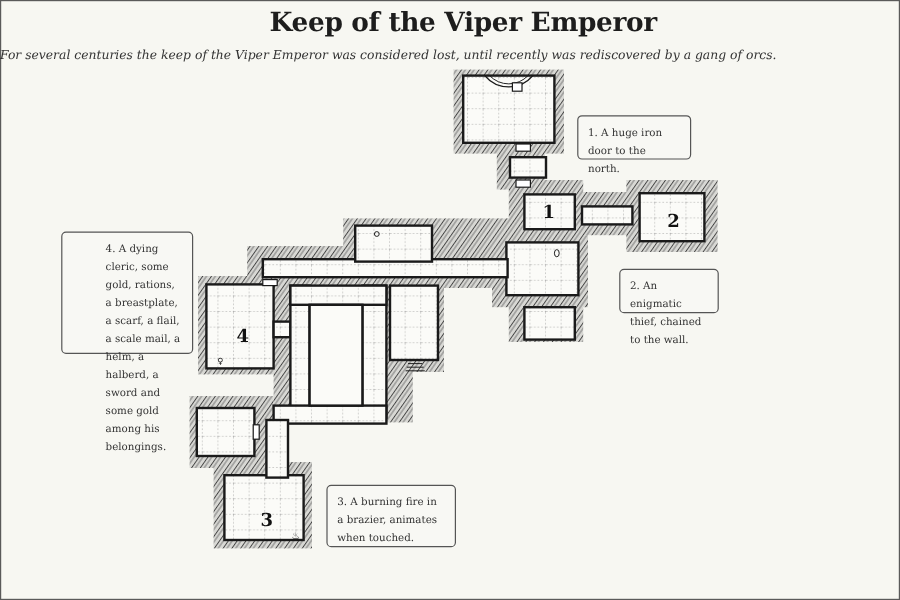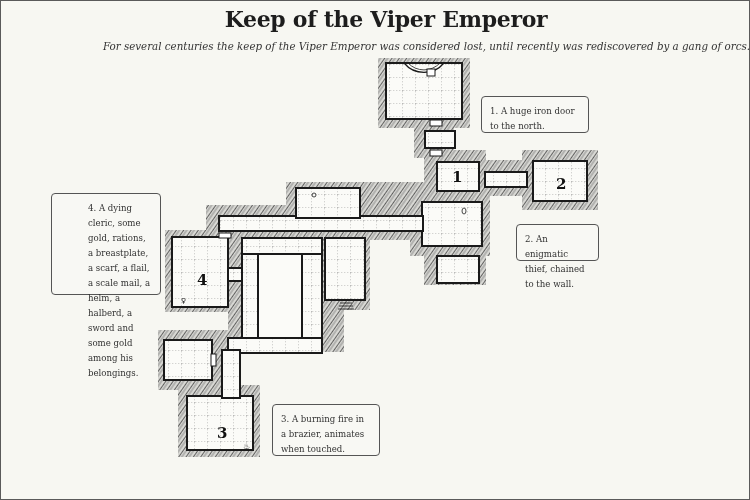--- a/index.html
+++ b/index.html
@@ -11,21 +11,21 @@
   .frame {
     position: absolute; left: 0; top: 0; width: 748px; height: 498px;
     border: 1px solid #5a5a5a; background: #f7f7f2;
   }
   .title {
     position: absolute; left: 0; width: 750px; top: 6px; text-align: center;
     font-family: "DejaVu Serif", serif; font-weight: bold; font-size: 22px;
     color: #1d1d1d; letter-spacing: -0.3px; padding-left: 11px;
   }
   .subtitle {
-    position: absolute; left: 0; width: 750px; top: 40px; text-align: right;
+    position: absolute; left: 0; width: 750px; top: 40px; text-align: left;
     font-family: "DejaVu Serif", serif; font-style: italic; font-size: 10.3px;
     color: #333;
   }
   svg.map { position: absolute; left: 0; top: 0; }
   .note {
     position: absolute; background: #f8f8f4; border: 1px solid #555;
     border-radius: 4px; padding: 7px 8px; font-family: "DejaVu Serif", serif;
     font-size: 8.6px; line-height: 15px; color: #333; box-sizing: border-box;
   }
   .rnum { font-family: "DejaVu Serif", serif; font-weight: bold; font-size: 15px; fill: #111; }
@@ -135,21 +135,21 @@
   <ellipse cx="464" cy="211" rx="2" ry="3" fill="none" stroke="#1a1a1a" stroke-width="0.8"></ellipse>
   <text x="181" y="303" font-size="7" fill="#1a1a1a">♀</text>
   <text x="243" y="449" font-size="8" fill="#1a1a1a">♨</text>
 
   <text class="rnum" x="452" y="182">1</text>
   <text class="rnum" x="556" y="189">2</text>
   <text class="rnum" x="217" y="438">3</text>
   <text class="rnum" x="197" y="285">4</text>
 </svg>
 
-<div class="note" style="left:481px; top:96px; width:108px; height:37px;">
+<div class="note" style="left:481px; top:96px; width:95px; height:37px;">
   <span>1. A huge iron door to the north.</span>
 </div>
 <div class="note" style="left:516px; top:224px; width:83px; height:37px;">
   <span>2. An enigmatic thief, chained to the wall.</span>
 </div>
 <div class="note" style="left:272px; top:404px; width:108px; height:52px;">
   <span>3. A burning fire in a brazier, animates when touched.</span>
 </div>
 <div class="note" style="left:51px; top:193px; width:110px; height:102px;padding-left:36px;">
   <span>4. A dying cleric, some gold, rations, a breastplate, a scarf, a flail, a scale mail, a helm, a halberd, a sword and some gold among his belongings.</span>

